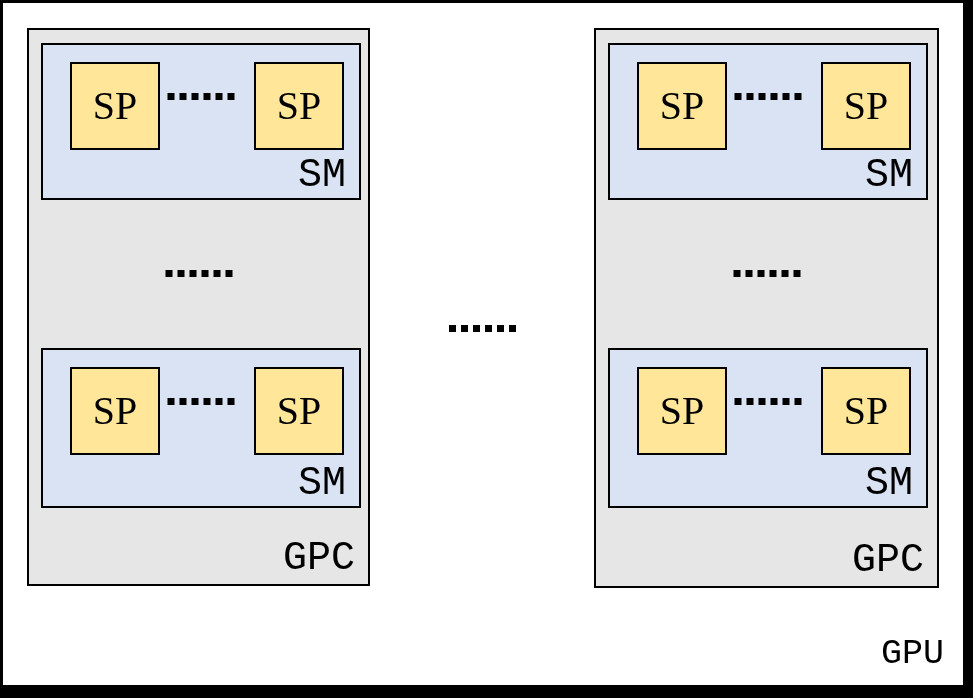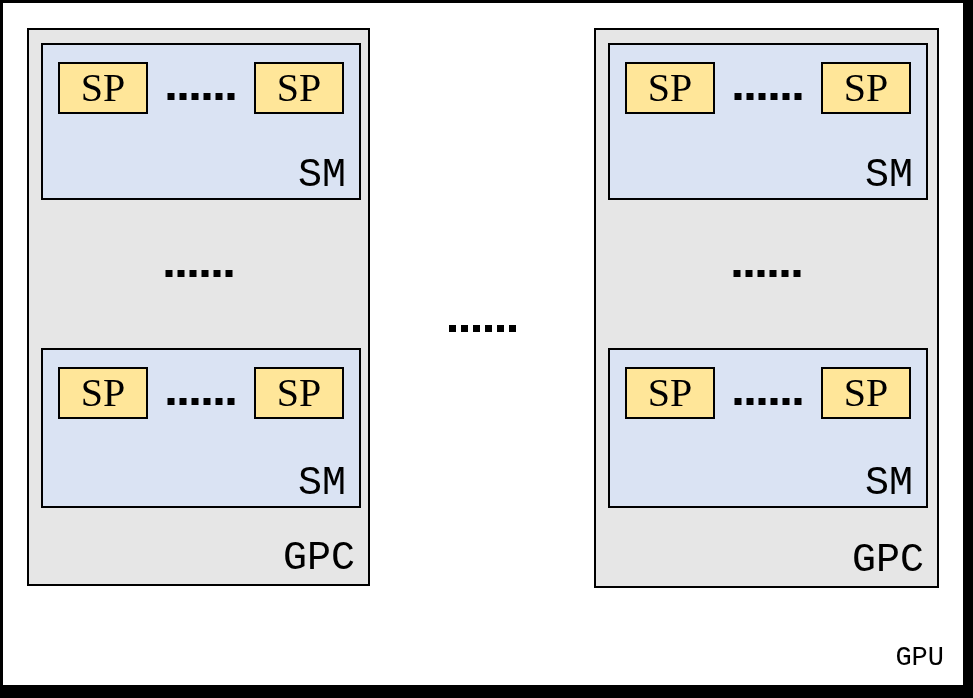--- a/index.html
+++ b/index.html
@@ -50,46 +50,47 @@
     box-sizing: border-box;
   }
   .sm-top    { top: 13px; }
   .sm-bottom { top: 318px; height: 160px; }
 
   
   .sp {
     position: absolute;
     top: 17px;
     width: 90px;
-    height: 52px;
+    height: 88px;
     background: var(--sp-fill, #ffe699);
     border: 2px solid var(--border, #000000);
     box-sizing: border-box;
     display: flex;
     align-items: center;
     justify-content: center;
+    margin-left: 12px;
   }
   .sp-left  { left: 15px; }
   .sp-right { right: 15px; }
 
   
   .sp-text {
     font-size: 40px;
     line-height: 1;
   }
   .tag {
     position: absolute;
     font-size: 40px;
     line-height: 1;
     white-space: nowrap;
     font-family: Liberation Mono, monospace;
   }
   .sm-tag  { right: 13px; bottom: 2px; }
   .gpc-tag { right: 13px; bottom: 5px; margin-left: 40px; }
-  .gpu-tag { right: 19px; bottom: 13px; font-size: 27px; }
+  .gpu-tag { right: 19px; bottom: 13px; font-size: 35px; }
 
   
   .dots {
     position: absolute;
     display: flex;
     gap: 5px;
   }
   .dots i {
     display: block;
     width: 7px;

